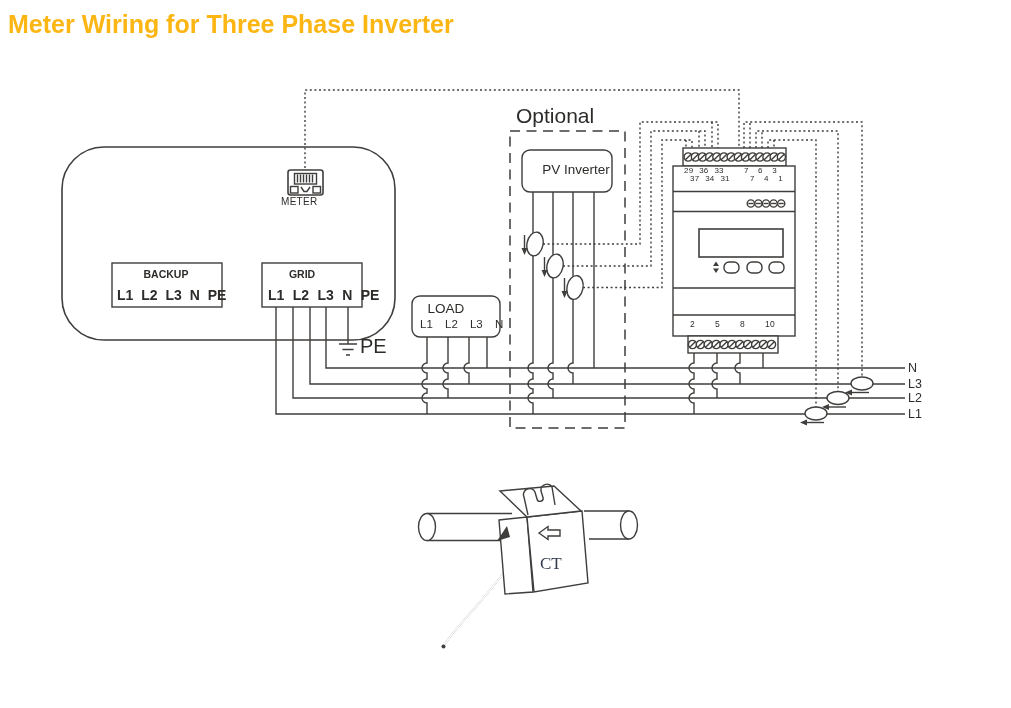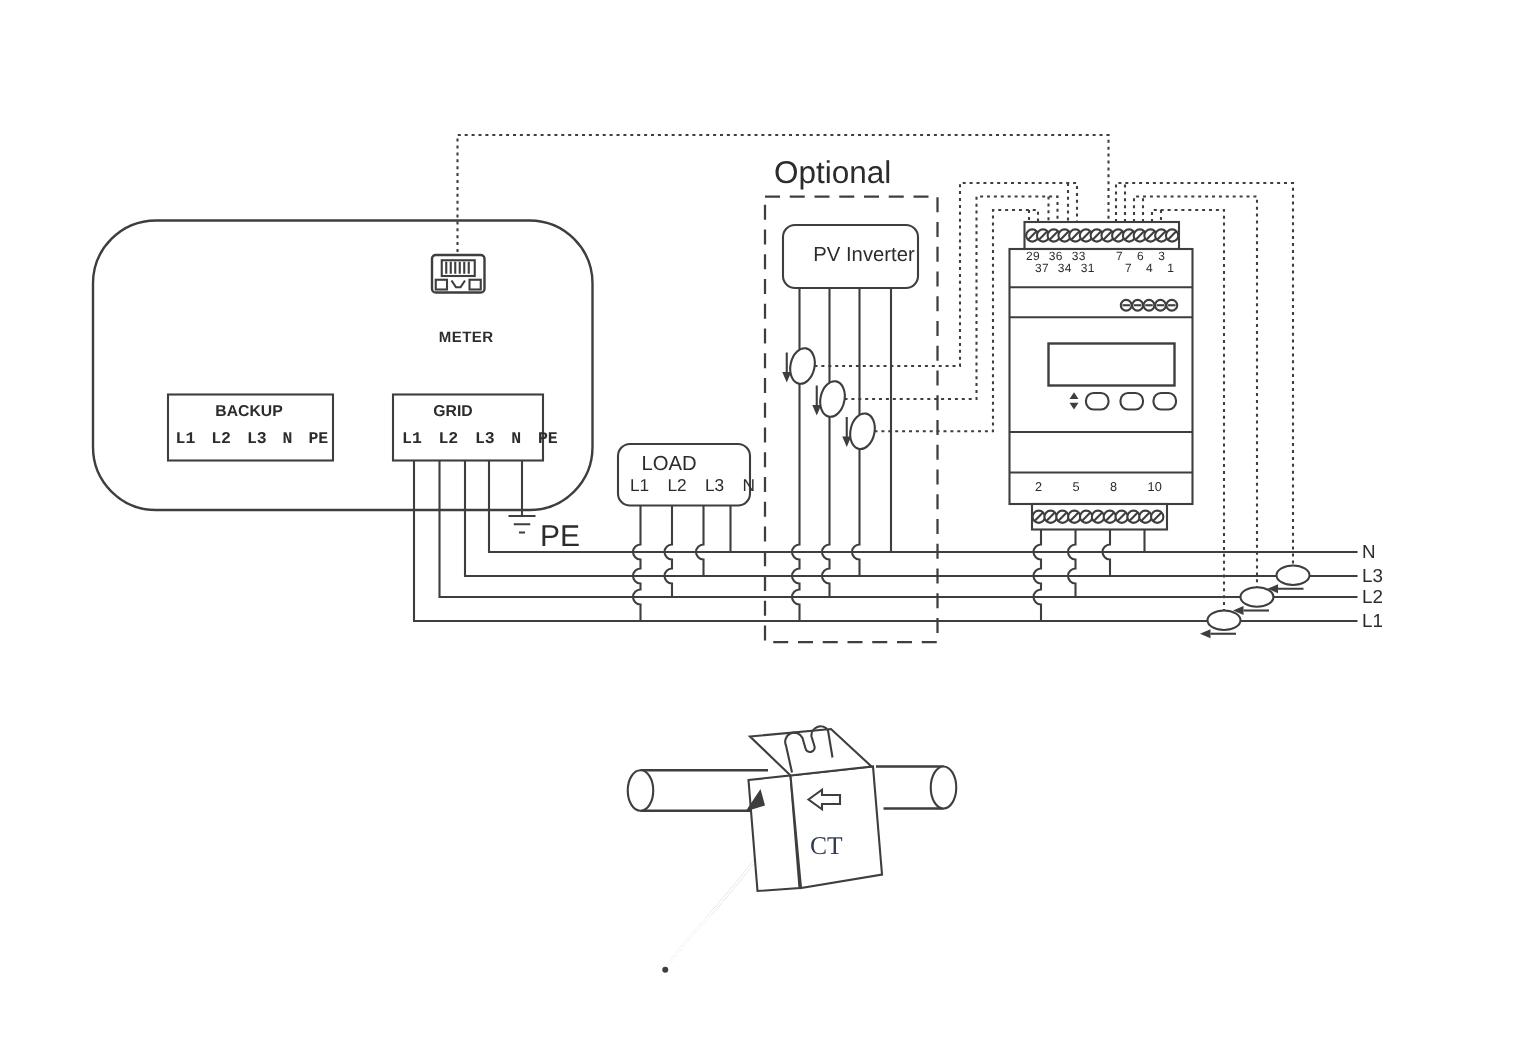--- a/index.html
+++ b/index.html
@@ -2,28 +2,28 @@
 <html><head>
 <meta charset="utf-8">
 <style>
   html,body{margin:0;padding:0;background:#fff;}
   .stage{position:relative;width:1011px;height:708px;background:#fff;overflow:hidden;
          font-family:"Liberation Sans",sans-serif;color:#2e2c2a;}
   .abs{position:absolute;}
   .page-title{left:8px;top:10px;font-size:25px;font-weight:bold;color:#FCB614;}
   .lbl{font-size:12px;color:#2e2c2a;}
   .inv-label{left:88px;top:172px;font-size:17px;}
-  .meter-port{left:281px;top:196px;width:48px;text-align:right;font-size:10px;font-weight:bold;letter-spacing:.3px;margin-top:24px;}
+  .meter-port{left:281px;top:196px;width:48px;text-align:left;font-size:10px;font-weight:normal;letter-spacing:.3px;}
   .blk-title{font-weight:bold;font-size:10.5px;text-align:center;}
-  .blk-terms{font-weight:bold;font-size:11px;font-family:Liberation Mono, monospace;}
+  .blk-terms{font-weight:bold;font-size:14px;}
   .backup-title{left:112px;top:268px;width:108px;}
   .backup-terms{left:117px;top:287px;word-spacing:4px;}
   .grid-title{left:262px;top:268px;width:80px;}
   .grid-terms{left:268px;top:287px;word-spacing:4.5px;}
-  .pe-label{left:360px;top:335px;font-size:20px;margin-top:12px;}
+  .pe-label{left:360px;top:335px;font-size:20px;}
   .load-title{left:412px;top:301px;width:68px;text-align:center;font-size:13.5px;}
   .load-terms{left:420px;top:318px;font-size:11.5px;word-spacing:9px;}
   .optional-label{left:516px;top:104px;font-size:21px;}
   .pv-label{left:522px;top:162px;width:108px;text-align:center;font-size:13.5px;}
   .tnum{font-size:8px;letter-spacing:.2px;}
   .t-lt{left:684px;top:166px;word-spacing:3.5px;}
   .t-lb{left:690px;top:173.5px;word-spacing:3.5px;}
   .t-rt{left:744px;top:166px;word-spacing:7px;}
   .t-rb{left:750px;top:173.5px;word-spacing:7px;}
   .t-bot{left:690px;top:319px;font-size:8.5px;word-spacing:17.5px;}
@@ -214,20 +214,21 @@
       <circle cx="443.5" cy="646.5" r="2" class="solid"></circle>
       <polygon points="499,520 527,517 533,592 505,594" class="fw" stroke-width="1.5"></polygon>
       <polygon points="527,517 582,511 588,583 534,592" class="fw" stroke-width="1.5"></polygon>
       <polygon points="500,491 554,486 581,511 527,517" class="fw" stroke-width="1.5"></polygon>
       <path class="w" stroke-width="2.4" d="M528,515 L524,497 A6,6 0 0 1 535,492 L537,499 A3,3 0 0 0 543,497.5 L541,491 A6,6 0 0 1 552,487 L555,505"></path>
       <polygon points="507,526 497,541 510,537" class="solid"></polygon>
       <path class="fw" stroke-width="1.6" d="M539,533 L548,526.5 L548,530 L560,530 L560,536 L548,536 L548,539.5 Z"></path>
     </g>
   </svg>
 
+  <div class="abs page-title">Meter Wiring for Three Phase Inverter</div>
   <div class="abs lbl meter-port">METER</div>
   <div class="abs blk-title backup-title">BACKUP</div>
   <div class="abs blk-terms backup-terms">L1 L2 L3 N PE</div>
   <div class="abs blk-title grid-title">GRID</div>
   <div class="abs blk-terms grid-terms">L1 L2 L3 N PE</div>
   <div class="abs lbl pe-label">PE</div>
   <div class="abs lbl load-title">LOAD</div>
   <div class="abs lbl load-terms">L1 L2 L3 N</div>
   <div class="abs lbl optional-label">Optional</div>
   <div class="abs lbl pv-label">PV Inverter</div>

